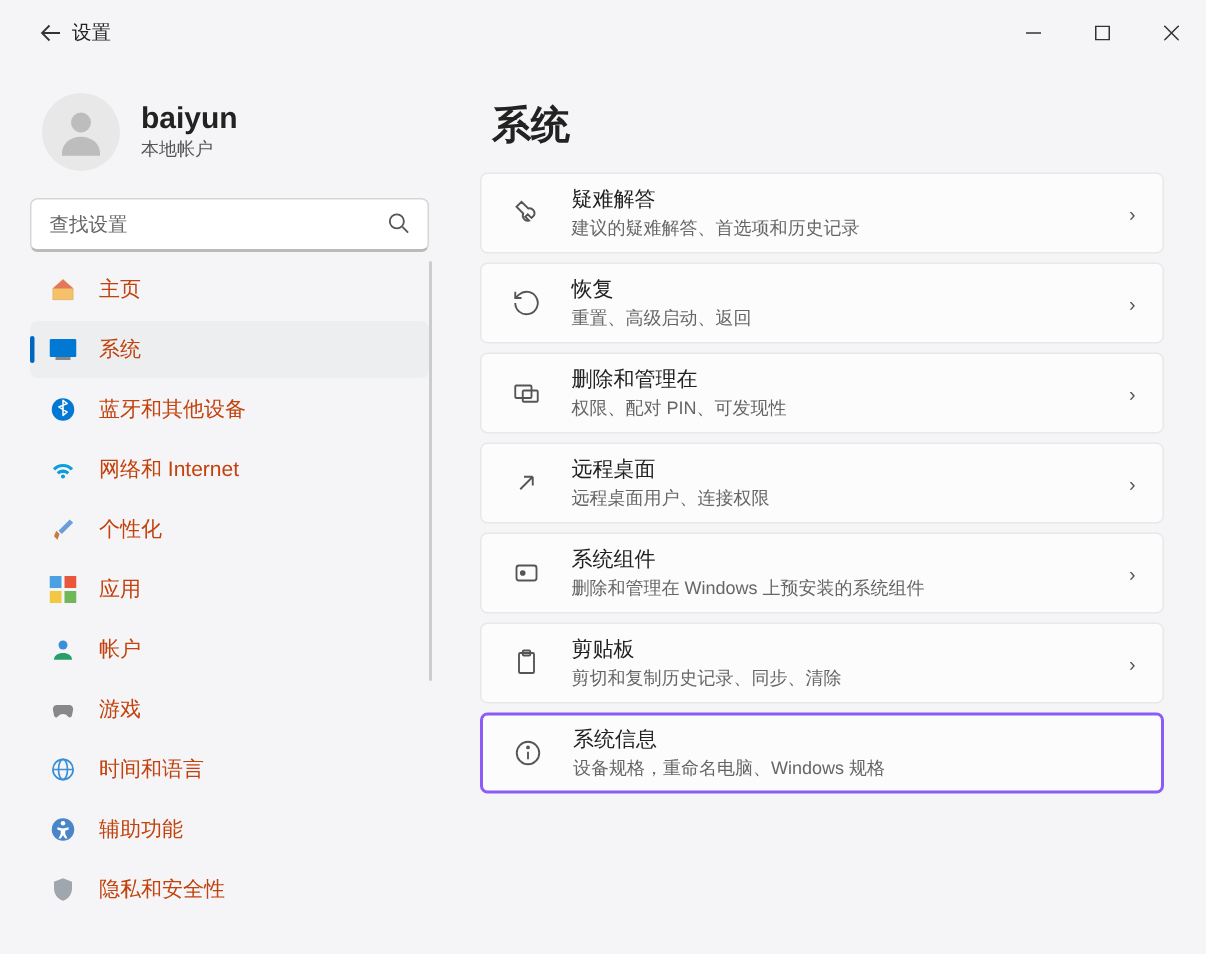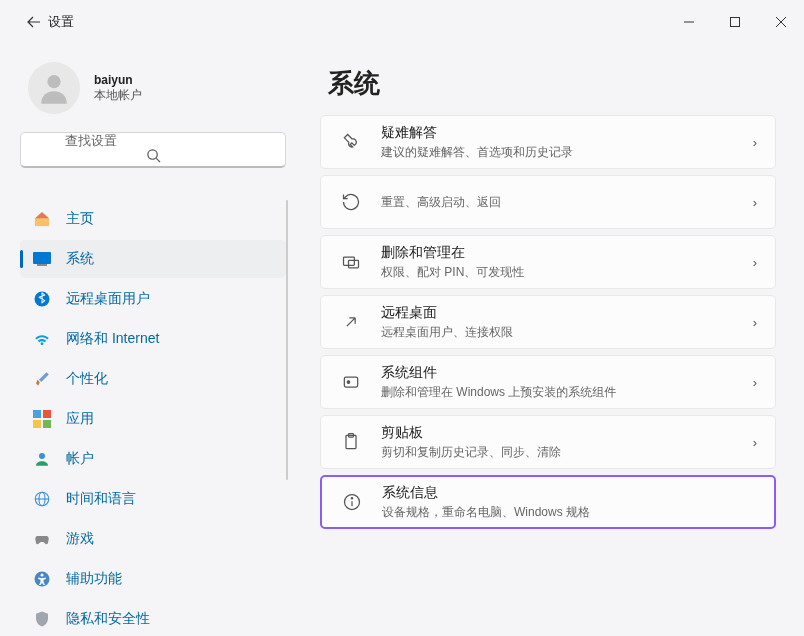--- a/index.html
+++ b/index.html
@@ -10,31 +10,31 @@
     .title { font-size: 13px; color: #222; }
     .window-controls { margin-left: auto; display: flex; height: 100%; }
     .win-ctrl { width: 46px; display: flex; align-items: center; justify-content: center; color: #333; font-size: 11px; cursor: pointer; }
     
     .content { display: flex; height: calc(100% - 44px); }
     
     .sidebar { width: 300px; padding: 14px 14px 0 20px; overflow: hidden; }
     .user-row { display: flex; align-items: center; gap: 14px; padding: 4px 8px 18px; }
     .avatar { width: 52px; height: 52px; border-radius: 50%; background: #e8e8e8; display: flex; align-items: center; justify-content: center; }
     .avatar svg { width: 38px; height: 38px; }
-    .user-name { font-size: 12px; font-weight: 600; color: #222; }
+    .user-name { font-size: 20px; font-weight: 600; color: #222; }
     .user-sub { font-size: 12px; color: #555; }
     
-    .search-box { height: 36px; background: #fff; border: 1px solid #d6d6d6; border-bottom: 2px solid #bbb; border-radius: 5px; display: flex; align-items: center; padding: 0 12px; margin-bottom: 32px; flex-direction: column; }
+    .search-box { height: 36px; background: #fff; border: 1px solid #d6d6d6; border-bottom: 2px solid #bbb; border-radius: 5px; display: flex; align-items: center; padding: 0 12px; margin-bottom: 6px; }
     .search-box input { flex: 1; border: none; outline: none; font-size: 13px; background: transparent; color: #333; }
     .search-box input::placeholder { color: #666; }
     .search-icon { color: #555; font-size: 14px; }
     
     .nav { display: flex; flex-direction: column; gap: 2px; position: relative; }
     .nav-scroll-line { position: absolute; right: -2px; top: 0; width: 2px; height: 280px; background: #ccc; border-radius: 1px; }
-    .nav-item { height: 38px; display: flex; align-items: center; gap: 14px; padding: 0 12px; border-radius: 5px; cursor: pointer; font-size: 14px; color: #0369a1; position: relative; }
+    .nav-item { height: 38px; display: flex; align-items: center; gap: 14px; padding: 0 12px; border-radius: 5px; cursor: pointer; font-size: 14px; color: #c2410c; position: relative; }
     .nav-item.active { background: #eceef0; }
     .nav-item.active::before { content: ""; position: absolute; left: 0; top: 10px; bottom: 10px; width: 3px; background: #0067c0; border-radius: 2px; }
     .nav-ic { width: 20px; height: 20px; display: flex; align-items: center; justify-content: center; flex-shrink: 0; }
     
     .main { flex: 1; padding: 22px 28px 0 20px; overflow: hidden; }
     .page-title { font-size: 26px; font-weight: 600; color: #222; margin-bottom: 14px; padding-left: 8px; }
     .cards { display: flex; flex-direction: column; gap: 6px; }
     .card { background: #fcfcfd; border: 1px solid #e8e8e8; border-radius: 5px; height: 54px; display: flex; align-items: center; padding: 0 18px; cursor: pointer; }
     .card.highlight { border: 2px solid #8b5cf6; }
     .card-ic { width: 24px; height: 24px; display: flex; align-items: center; justify-content: center; color: #555; margin-right: 18px; flex-shrink: 0; }
@@ -121,21 +121,21 @@
         <span>系统</span>
       </div>
 
       <div class="nav-item">
         <span class="nav-ic">
             <svg width="18" height="18" viewBox="0 0 24 24">
               <circle cx="12" cy="12" r="10" fill="#0078d4"></circle>
               <path d="M12 5v14l5-4-10-6 10-4-5-4z" fill="none" stroke="#fff" stroke-width="1.8" stroke-linejoin="round" transform="scale(0.75) translate(4,4)"></path>
             </svg>
           </span>
-        <span>远程桌面用户</span>
+        <span>蓝牙和其他设备</span>
       </div>
 
       <div class="nav-item">
         <span class="nav-ic">
             <svg width="18" height="18" viewBox="0 0 24 24" fill="#0d9eda">
               <path d="M12 20c1 0 1.8-.8 1.8-1.8S13 16.4 12 16.4s-1.8.8-1.8 1.8.8 1.8 1.8 1.8zm-5.6-5.6C8 12.8 9.9 12 12 12s4 .8 5.6 2.4l-2 2C14.6 15.4 13.4 15 12 15s-2.6.4-3.6 1.4zM3 10.8C5.4 8.4 8.5 7 12 7s6.6 1.4 9 3.8l-2 2C17 10.8 14.6 9.8 12 9.8S7 10.8 5 12.8z"></path>
             </svg>
           </span>
         <span>网络和 Internet</span>
       </div>
@@ -167,40 +167,40 @@
             <svg width="18" height="18" viewBox="0 0 24 24">
               <circle cx="12" cy="8" r="4" fill="#3a8fd6"></circle>
               <path d="M4 21c0-4 3.6-6 8-6s8 2 8 6z" fill="#279e6c"></path>
             </svg>
           </span>
         <span>帐户</span>
       </div>
 
       <div class="nav-item">
         <span class="nav-ic">
+            <svg width="18" height="18" viewBox="0 0 24 24" fill="#888">
+              <path d="M6 8h12c2 0 3 2 3 4l-1 5c0 1-1 2-2 2-2 0-2-3-6-3s-4 3-6 3c-1 0-2-1-2-2l-1-5c0-2 1-4 3-4z"></path>
+            </svg>
+          </span>
+        <span>游戏</span>
+      </div>
+
+      <div class="nav-item">
+        <span class="nav-ic">
             <svg width="18" height="18" viewBox="0 0 24 24" fill="none" stroke="#3a8fd6" stroke-width="1.5">
               <circle cx="12" cy="12" r="9"></circle>
               <ellipse cx="12" cy="12" rx="4" ry="9"></ellipse>
               <line x1="3" y1="12" x2="21" y2="12"></line>
             </svg>
           </span>
         <span>时间和语言</span>
       </div>
 
       <div class="nav-item">
         <span class="nav-ic">
-            <svg width="18" height="18" viewBox="0 0 24 24" fill="#888">
-              <path d="M6 8h12c2 0 3 2 3 4l-1 5c0 1-1 2-2 2-2 0-2-3-6-3s-4 3-6 3c-1 0-2-1-2-2l-1-5c0-2 1-4 3-4z"></path>
-            </svg>
-          </span>
-        <span>游戏</span>
-      </div>
-
-      <div class="nav-item">
-        <span class="nav-ic">
             <svg width="18" height="18" viewBox="0 0 24 24">
               <circle cx="12" cy="12" r="10" fill="#4a86c7"></circle>
               <circle cx="12" cy="6.5" r="2" fill="#fff"></circle>
               <path d="M7 10l5 1 5-1v2l-3 1v3l2 4h-2l-2-3-2 3H8l2-4v-3l-3-1z" fill="#fff"></path>
             </svg>
           </span>
         <span>辅助功能</span>
       </div>
 
       <div class="nav-item">
@@ -232,20 +232,21 @@
       </div>
 
       <div class="card">
         <span class="card-ic">
             <svg width="20" height="20" viewBox="0 0 24 24" fill="none" stroke="currentColor" stroke-width="1.5">
               <path d="M3 12a9 9 0 1 0 3-6.7L3 8"></path>
               <path d="M3 3v5h5"></path>
             </svg>
           </span>
         <div class="card-text">
+          <div class="card-title">恢复</div>
           <div class="card-sub">重置、高级启动、返回</div>
         </div>
         <span class="chevron">›</span>
       </div>
 
       <div class="card">
         <span class="card-ic">
             <svg width="20" height="20" viewBox="0 0 24 24" fill="none" stroke="currentColor" stroke-width="1.5">
               <rect x="3" y="6" width="13" height="10" rx="1"></rect>
               <rect x="9" y="10" width="12" height="9" rx="1"></rect>

